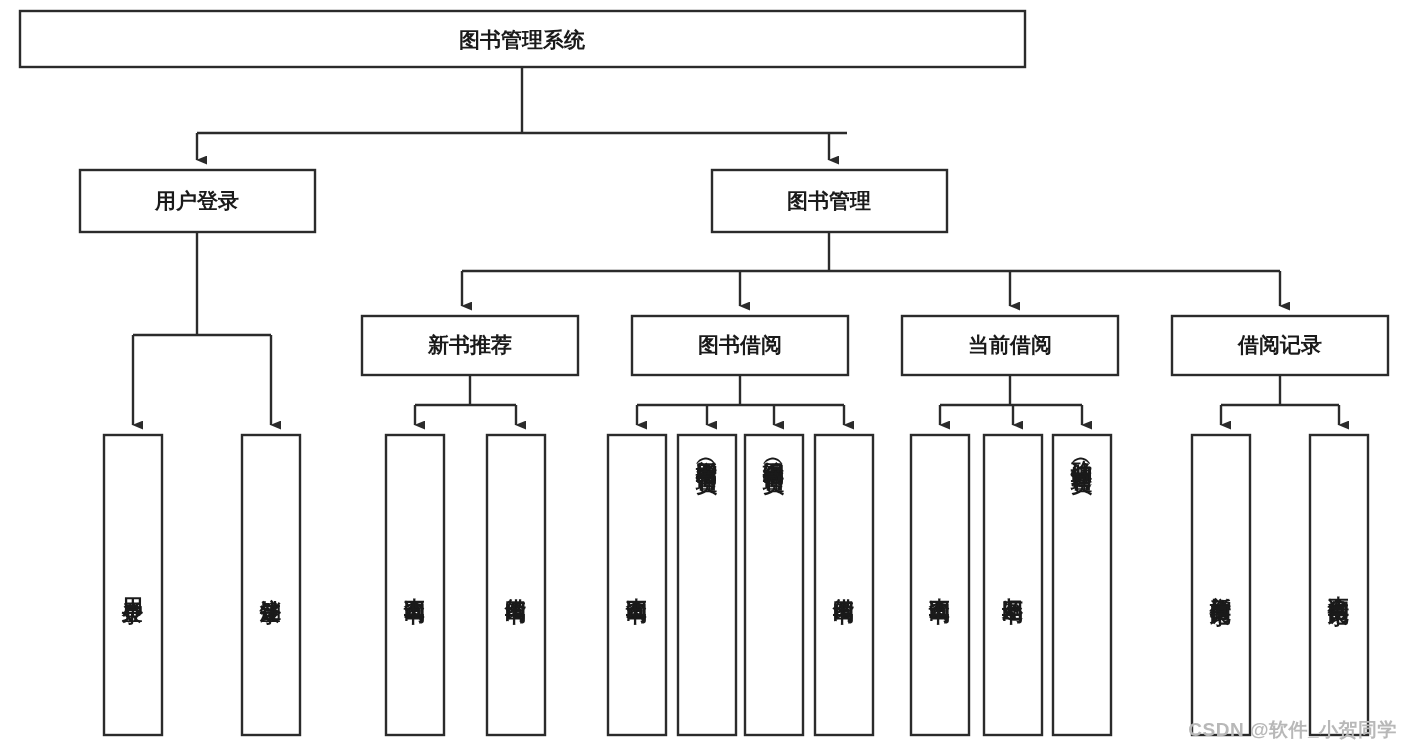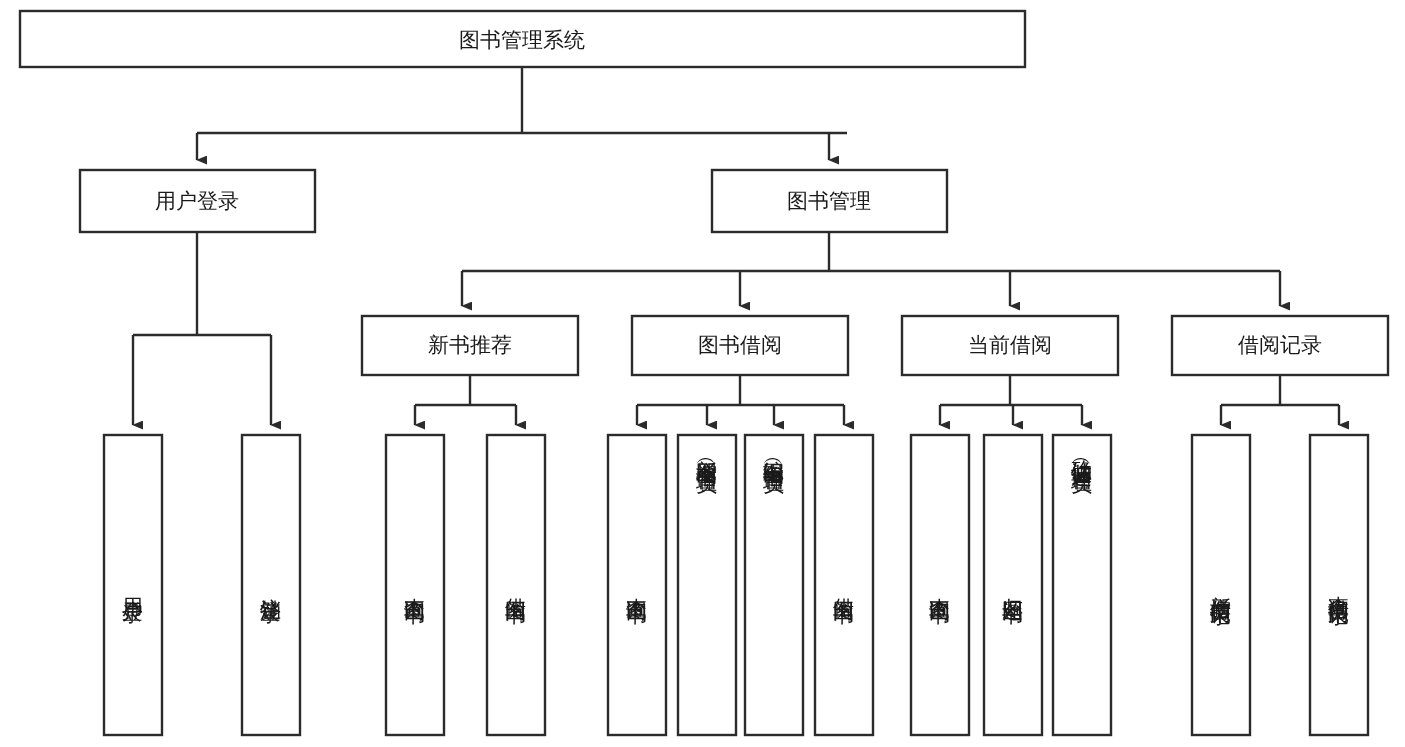--- a/index.html
+++ b/index.html
@@ -11,20 +11,21 @@
     width: 1405px;
     height: 747px;
     font-family: "Liberation Sans", "DejaVu Sans", sans-serif;
     overflow: hidden;
   }
   #diagram-root {
     position: relative;
     width: 1405px;
     height: 747px;
     background: #ffffff;
+    font-weight: bold;
   }
   svg#tree-svg {
     position: absolute;
     left: 0;
     top: 0;
     width: 1405px;
     height: 747px;
   }
   .node-box {
     fill: #ffffff;
@@ -223,14 +224,15 @@
   <div class="leaf-label-wrap" style="left:1053px; top:443px; width:58px; height:292px;">
     <span class="leaf-label">确认归还（管理员）</span>
   </div>
   <div class="leaf-label-wrap" style="left:1192px; top:435px; width:58px; height:300px; align-items:center;">
     <span class="leaf-label">新增借阅记录</span>
   </div>
   <div class="leaf-label-wrap" style="left:1310px; top:435px; width:58px; height:300px; align-items:center;">
     <span class="leaf-label">查询借阅记录</span>
   </div>
 
+  <div id="watermark">CSDN @软件_小贺同学</div>
 
 </div>
 
 </body></html>

